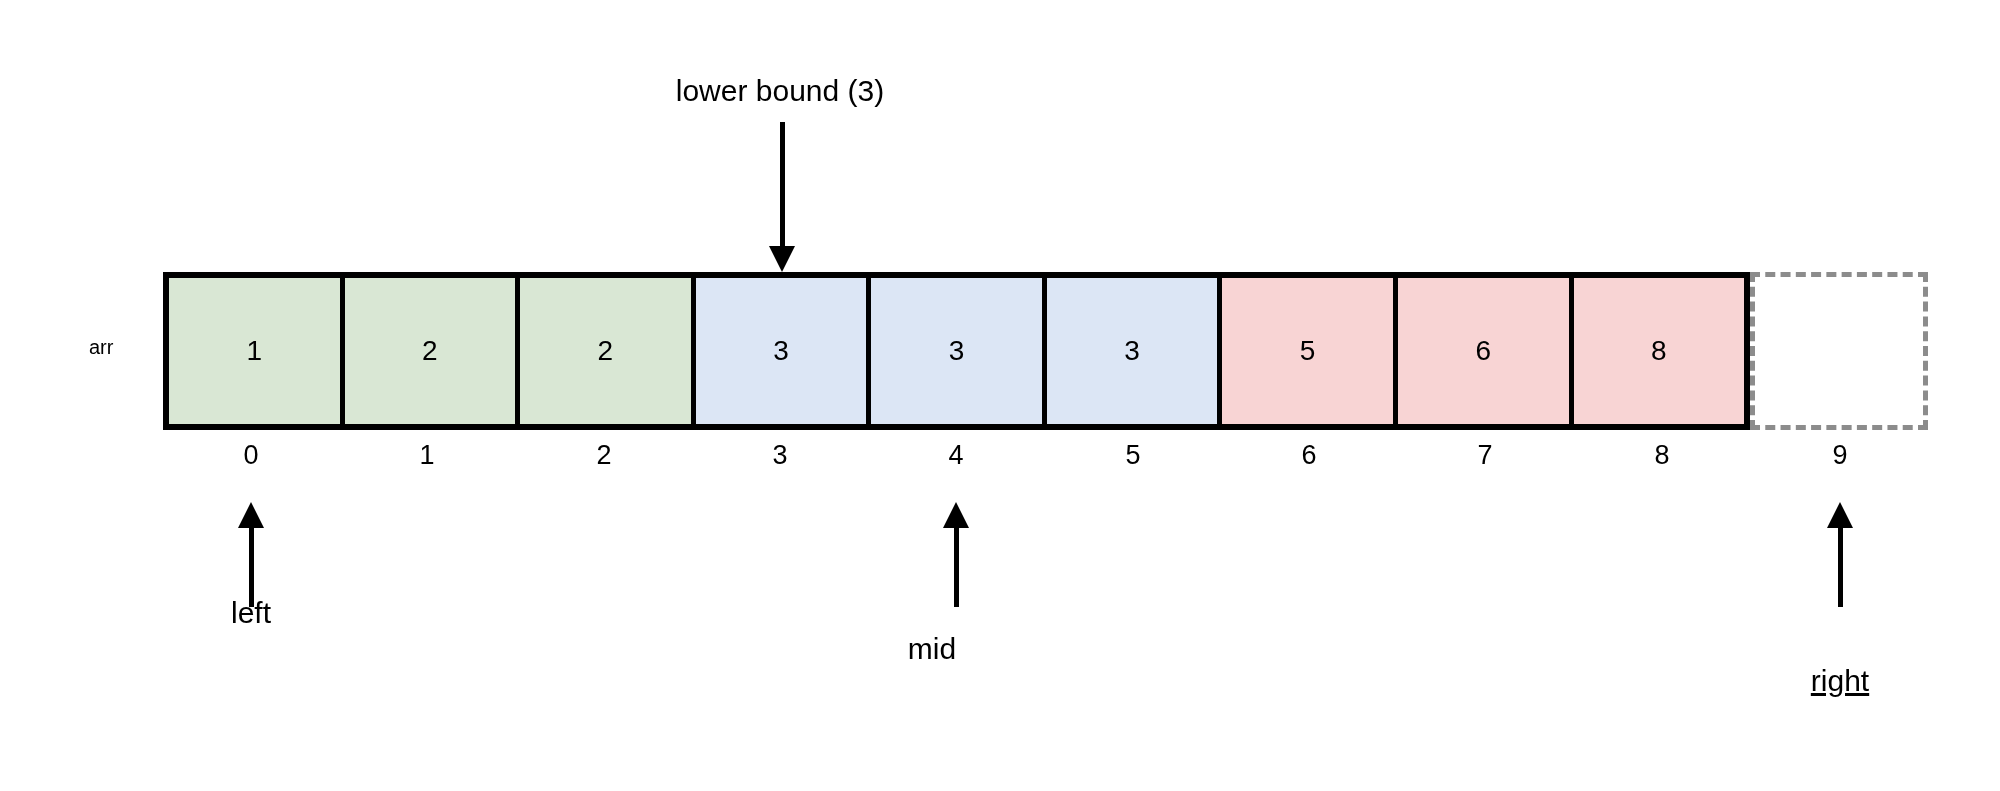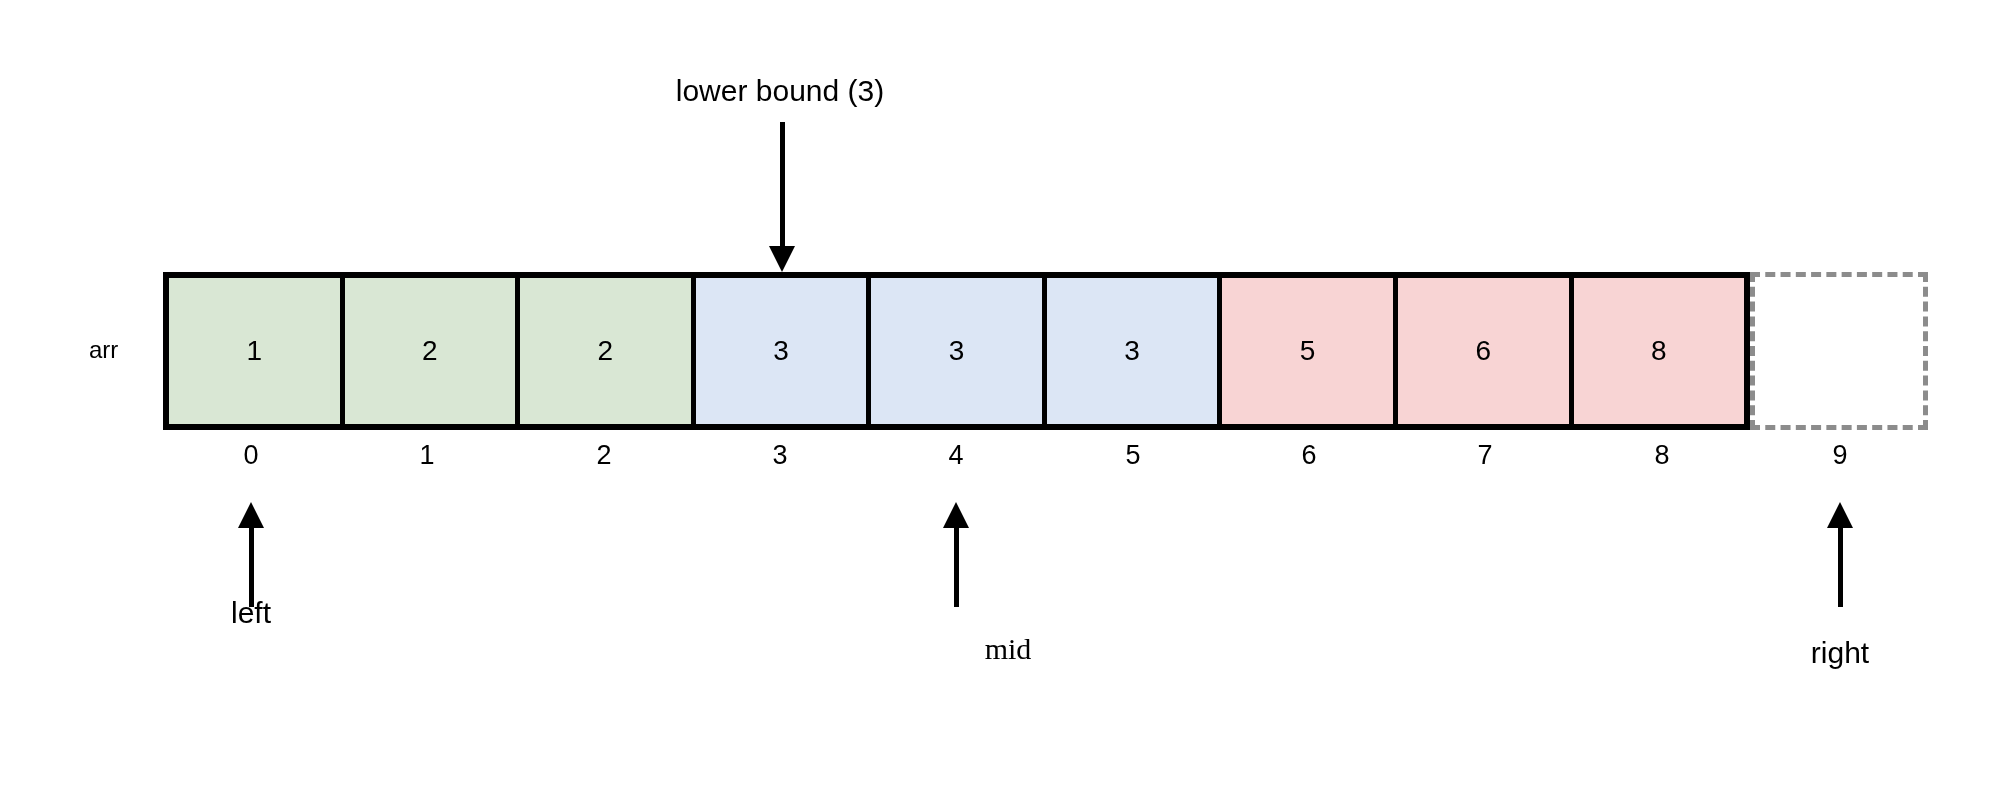--- a/index.html
+++ b/index.html
@@ -6,21 +6,21 @@
   body{
     width:2000px;height:791px;
     background:#ffffff;
     font-family:"Liberation Sans", sans-serif;
     overflow:hidden;
   }
   #stage{position:relative;width:2000px;height:791px;border-radius:23px;}
 
   .arr-label{
     position:absolute;
-    font-size:24px;
+    font-size:20px;
     color:#000;
     white-space:nowrap;
   }
 
   
   #array-frame{
     position:absolute;
     left:163px; top:272px;
     width:1587px; height:158px;
     border:6px solid #000000;
@@ -145,21 +145,21 @@
   <div class="v-arrow up" style="left:239px; top:502px; width:24px; height:105px;">
     <div class="head"></div>
     <div class="shaft"></div>
   </div>
   <div class="caption" style="left:251px; top:596px;">left</div>
 
   <div class="v-arrow up" style="left:944px; top:502px; width:24px; height:105px;">
     <div class="head"></div>
     <div class="shaft"></div>
   </div>
-  <div class="caption" style="left:1008px; top:632px;font-family:Liberation Serif, serif;">mid</div>
+  <div class="caption" style="left:932px; top:632px;">mid</div>
 
   <div class="v-arrow up" style="left:1828px; top:502px; width:24px; height:105px;">
     <div class="head"></div>
     <div class="shaft"></div>
   </div>
-  <div class="caption" style="left:1840px; top:636px;">right</div>
+  <div class="caption" style="left:1840px; top:664px;text-decoration:underline;">right</div>
 
 </div>
 
 </body></html>

